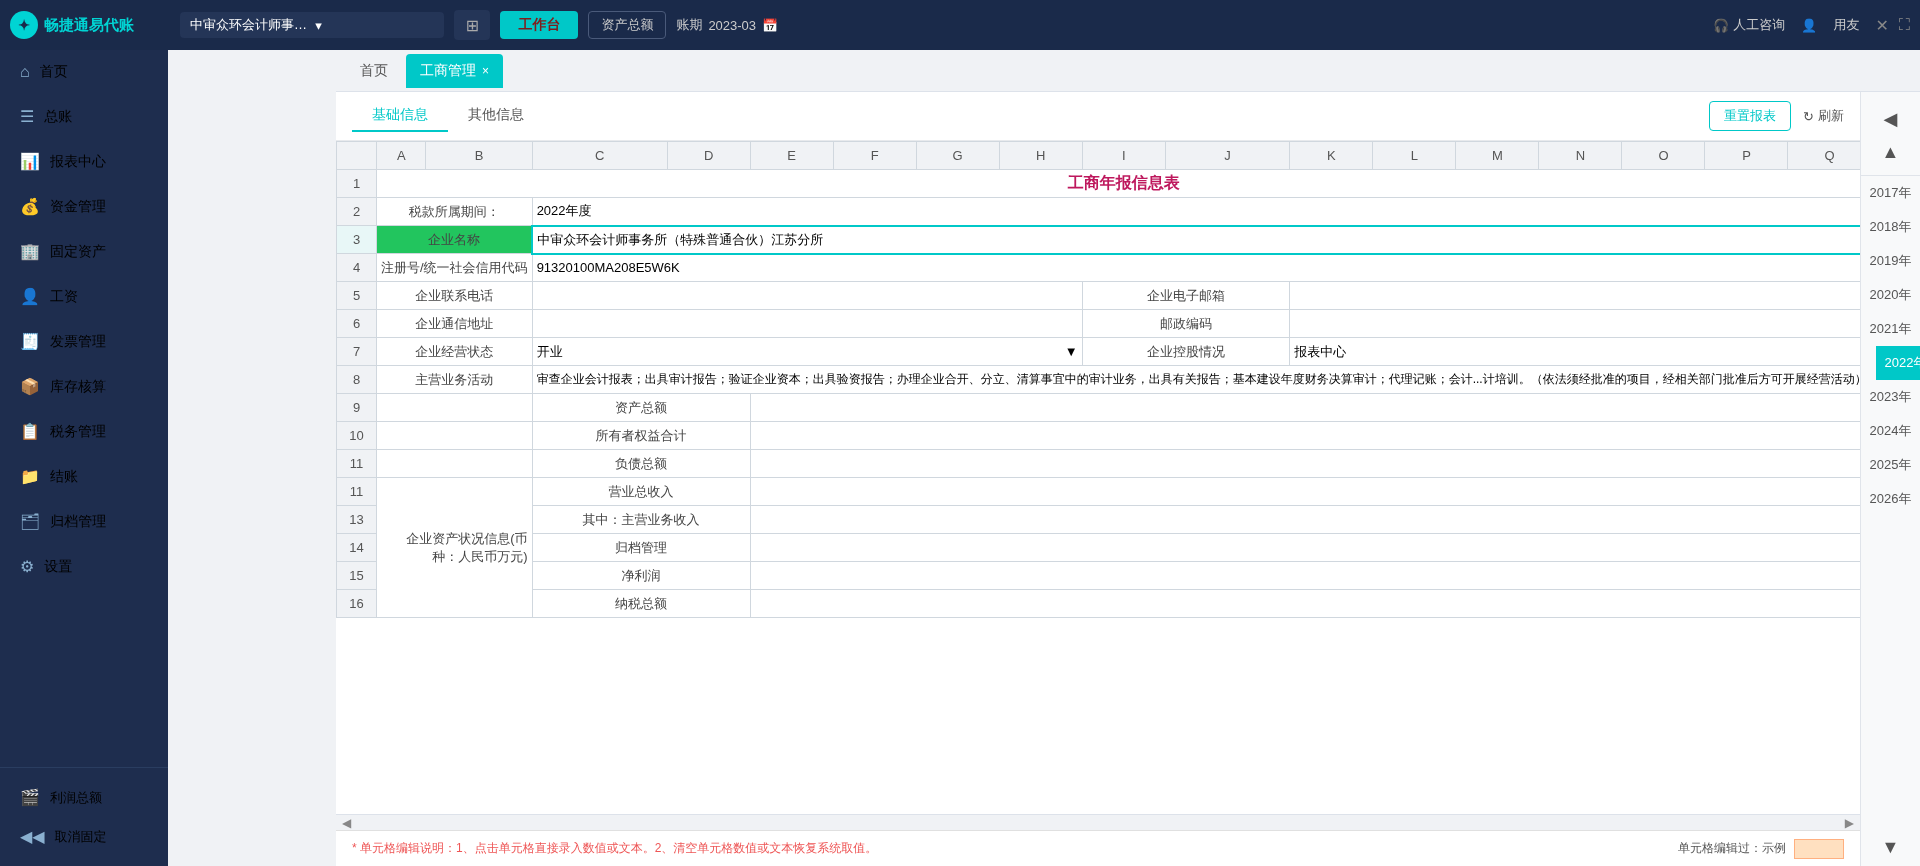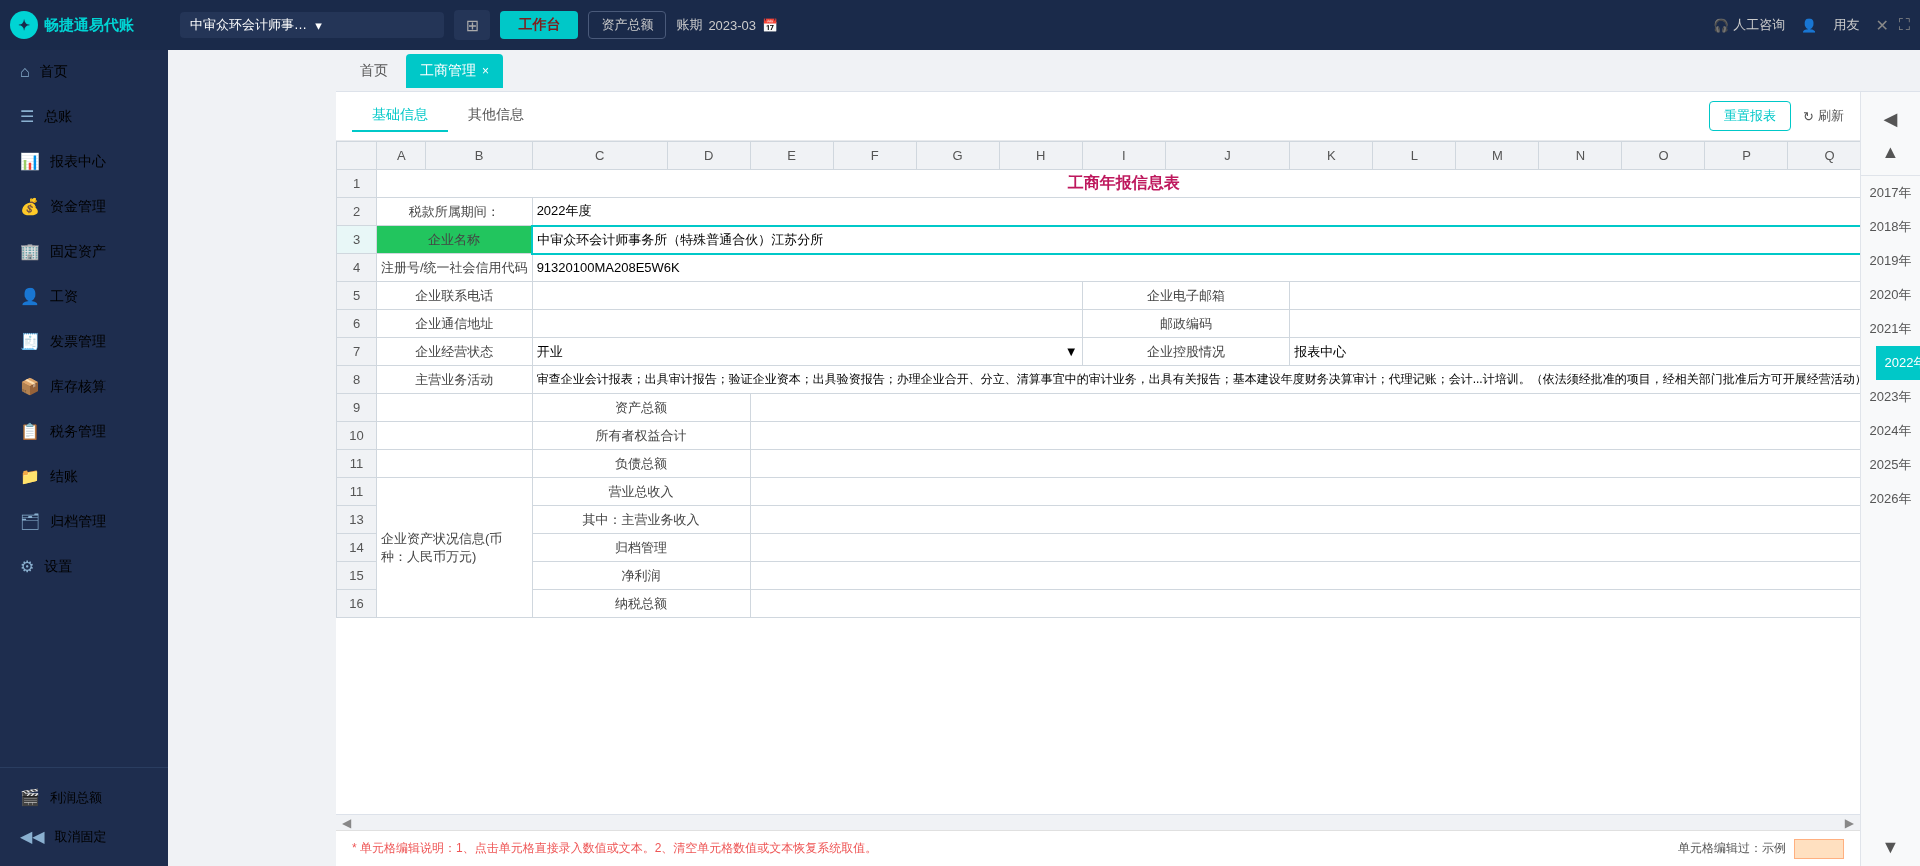--- a/index.html
+++ b/index.html
@@ -357,21 +357,21 @@
 
               <tr>
                 <td class="row-num">11</td>
                 <td colspan="2"></td>
                 <td colspan="2" class="cell-label">负债总额</td>
                 <td colspan="13"></td>
               </tr>
 
               <tr>
                 <td class="row-num">11</td>
-                <td colspan="2" rowspan="5" class="cell-label" style="white-space:normal; text-align:left; vertical-align:middle;">企业资产状况信息(币种：人民币万元)</td>
+                <td colspan="2" rowspan="5" class="cell-label" style="white-space:normal; text-align:right; vertical-align:middle;">企业资产状况信息(币种：人民币万元)</td>
                 <td colspan="2" class="cell-label">营业总收入</td>
                 <td colspan="13"></td>
               </tr>
 
               <tr>
                 <td class="row-num">13</td>
                 <td colspan="2" class="cell-label">其中：主营业务收入</td>
                 <td colspan="13"></td>
               </tr>
 

